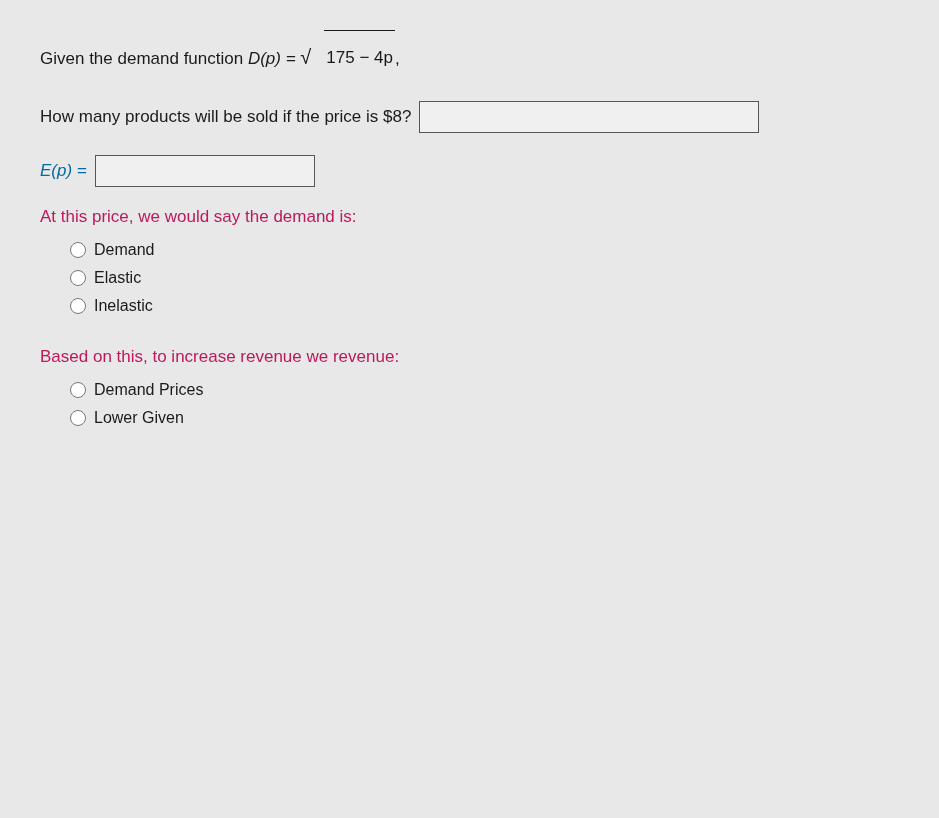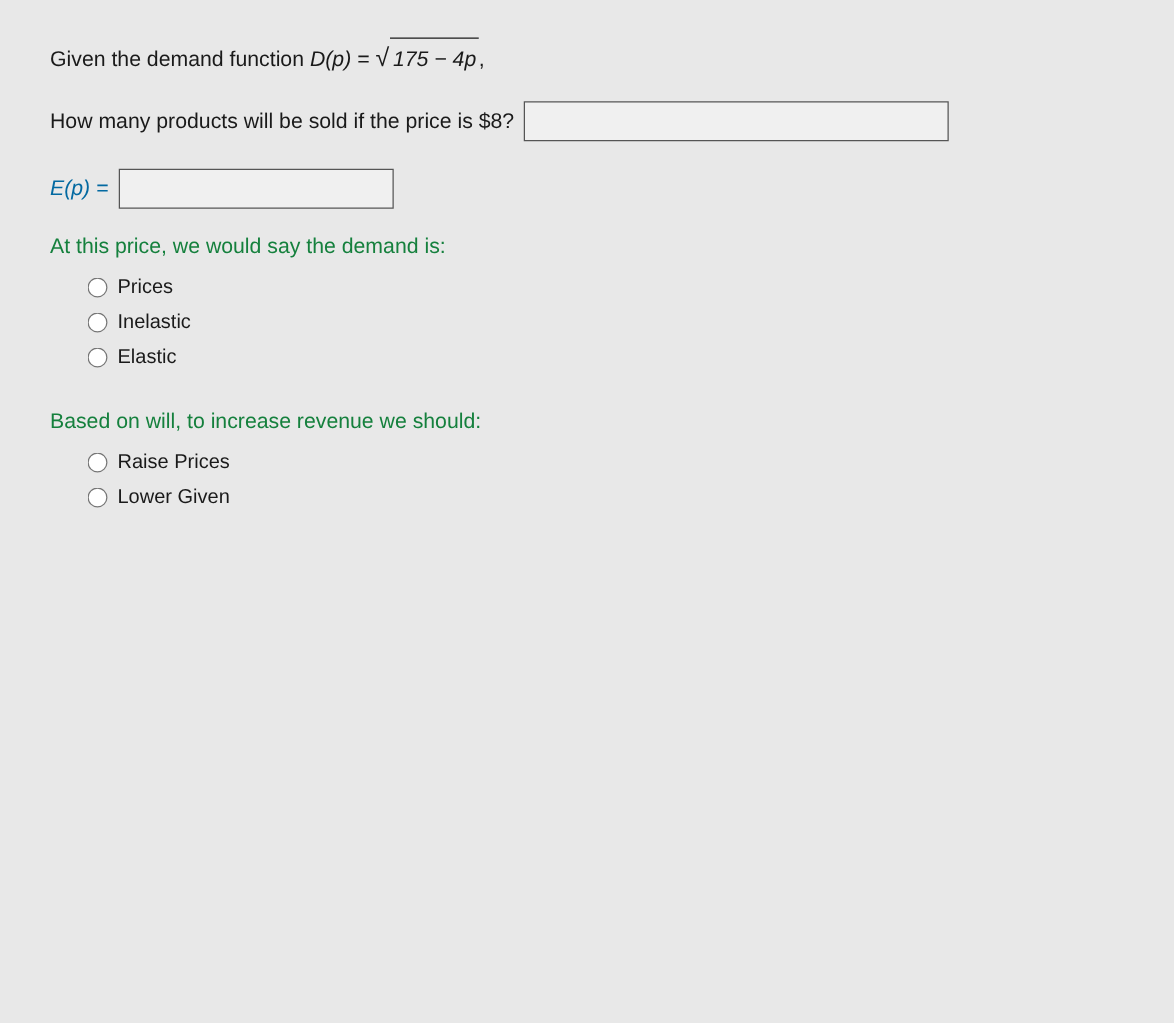--- a/index.html
+++ b/index.html
@@ -73,21 +73,21 @@
     }
 
     .ep-label {
       font-size: 17px;
       color: #0369a1;
       font-style: italic;
     }
 
     .section-label {
       font-size: 17px;
-      color: #15803d;
+      color: #be185d;
       margin-bottom: 14px;
     }
 
     .radio-group {
       display: flex;
       flex-direction: column;
       gap: 10px;
       margin-left: 30px;
       margin-bottom: 20px;
     }
@@ -118,23 +118,22 @@
       display: inline-flex;
       align-items: center;
     }
 
     .sqrt-symbol {
       font-size: 20px;
     }
 
     .sqrt-content {
       border-top: 1.5px solid #1a1a1a;
-      padding: 7px 2px;
-      margin-left: 1px;
-      font-style: italic;
+      padding: 17px 2px;
+      margin-left: 13px;
     }
 
     .divider-space {
       height: 12px;
     }
   </style>
 </head>
 <body>
 
 <div class="page-container">
@@ -159,41 +158,41 @@
       <input type="text" class="input-box input-medium" style="">
     </div>
   </div>
 
 
   <div class="question-block">
     <div class="section-label">At this price, we would say the demand is:</div>
     <div class="radio-group">
       <label class="radio-item">
         <input type="radio" name="demand-type" style="">
-        <span>Prices</span>
+        <span>Demand</span>
+      </label>
+      <label class="radio-item">
+        <input type="radio" name="demand-type" style="">
+        <span>Elastic</span>
       </label>
       <label class="radio-item">
         <input type="radio" name="demand-type" style="">
         <span>Inelastic</span>
-      </label>
-      <label class="radio-item">
-        <input type="radio" name="demand-type" style="">
-        <span>Elastic</span>
       </label>
     </div>
   </div>
 
   <div class="divider-space"></div>
 
   <div class="question-block">
-    <div class="section-label">Based on will, to increase revenue we should:</div>
+    <div class="section-label">Based on this, to increase revenue we revenue:</div>
     <div class="radio-group">
       <label class="radio-item">
         <input type="radio" name="revenue-action" style="">
-        <span>Raise Prices</span>
+        <span>Demand Prices</span>
       </label>
       <label class="radio-item">
         <input type="radio" name="revenue-action" style="">
         <span>Lower Given</span>
       </label>
     </div>
   </div>
 
 </div>
 

